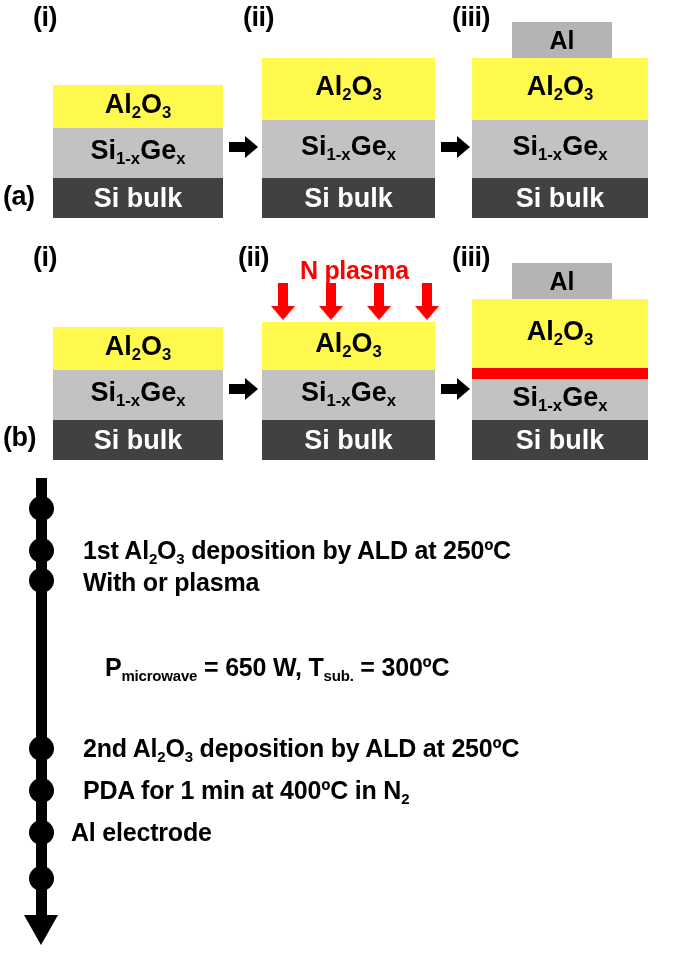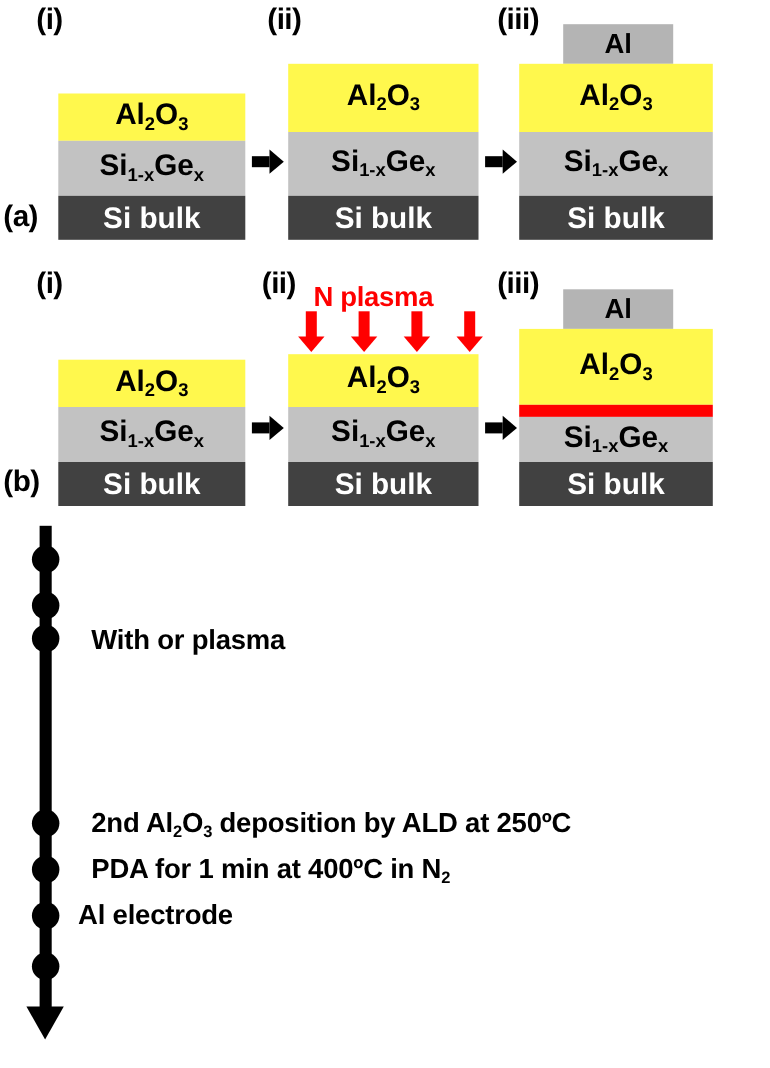--- a/index.html
+++ b/index.html
@@ -151,21 +151,21 @@
   </div>
   <div class="layer layer-sibulk" style="left:53px;top:420px;width:170px;height:40px;">
     <span>Si bulk</span>
   </div>
 
   <div class="arrow-right" style="left:229px;top:378px;">
     <div class="shaft" style="left:0;top:6px;width:16px;height:10px;"></div>
     <div class="head" style="left:16px;top:0;"></div>
   </div>
 
-  <div class="plasma-label" style="left:285px;top:258px;">N plasma</div>
+  <div class="plasma-label" style="left:300px;top:258px;">N plasma</div>
 
   <div class="pl-arrow" style="left:270px;top:283px;width:26px;height:37px;">
     <div class="pshaft" style="top:0;width:10px;height:24px;"></div>
     <div class="phead" style="top:23px;"></div>
   </div>
   <div class="pl-arrow" style="left:318px;top:283px;width:26px;height:37px;">
     <div class="pshaft" style="top:0;width:10px;height:24px;"></div>
     <div class="phead" style="top:23px;"></div>
   </div>
   <div class="pl-arrow" style="left:366px;top:283px;width:26px;height:37px;">
@@ -211,24 +211,30 @@
 
   <div class="tl-dot" style="left:29px;top:496px;width:25px;height:25px;"></div>
   <div class="tl-dot" style="left:29px;top:538px;width:25px;height:25px;"></div>
   <div class="tl-dot" style="left:29px;top:568px;width:25px;height:25px;"></div>
   <div class="tl-dot" style="left:29px;top:736px;width:25px;height:25px;"></div>
   <div class="tl-dot" style="left:29px;top:778px;width:25px;height:25px;"></div>
   <div class="tl-dot" style="left:29px;top:820px;width:25px;height:25px;"></div>
   <div class="tl-dot" style="left:29px;top:866px;width:25px;height:25px;"></div>
 
 
+  <div class="step" style="left:83px;top:538px;">
+    <span><span>1st Al</span><span class="sub">2</span><span>O</span><span class="sub">3</span><span> deposition by ALD at 250ºC</span></span>
+  </div>
 
   <div class="step" style="left:83px;top:570px;">
     <span>With or plasma</span>
   </div>
+  <div class="step" style="left:105px;top:655px;">
+    <span><span>P</span><span class="sub">microwave</span><span> = 650 W, T</span><span class="sub">sub.</span><span> = 300ºC</span></span>
+  </div>
 
   <div class="step" style="left:83px;top:736px;">
     <span><span>2nd Al</span><span class="sub">2</span><span>O</span><span class="sub">3</span><span> deposition by ALD at 250ºC</span></span>
   </div>
 
   <div class="step" style="left:83px;top:778px;">
     <span><span>PDA for 1 min at 400ºC in N</span><span class="sub">2</span></span>
   </div>
 
   <div class="step" style="left:71px;top:820px;">

